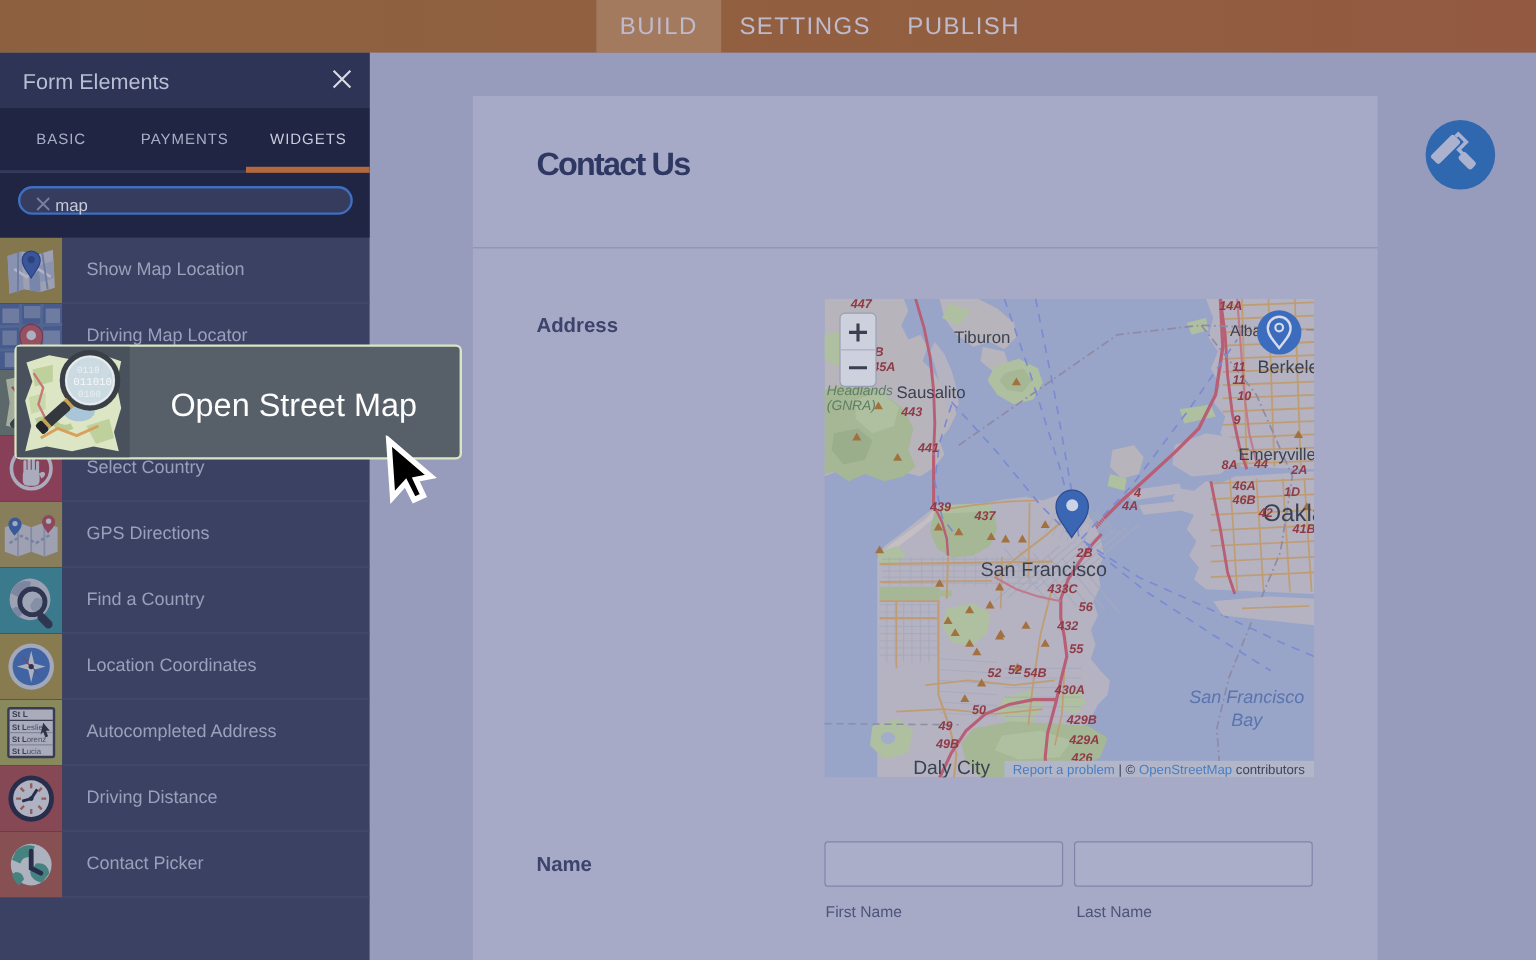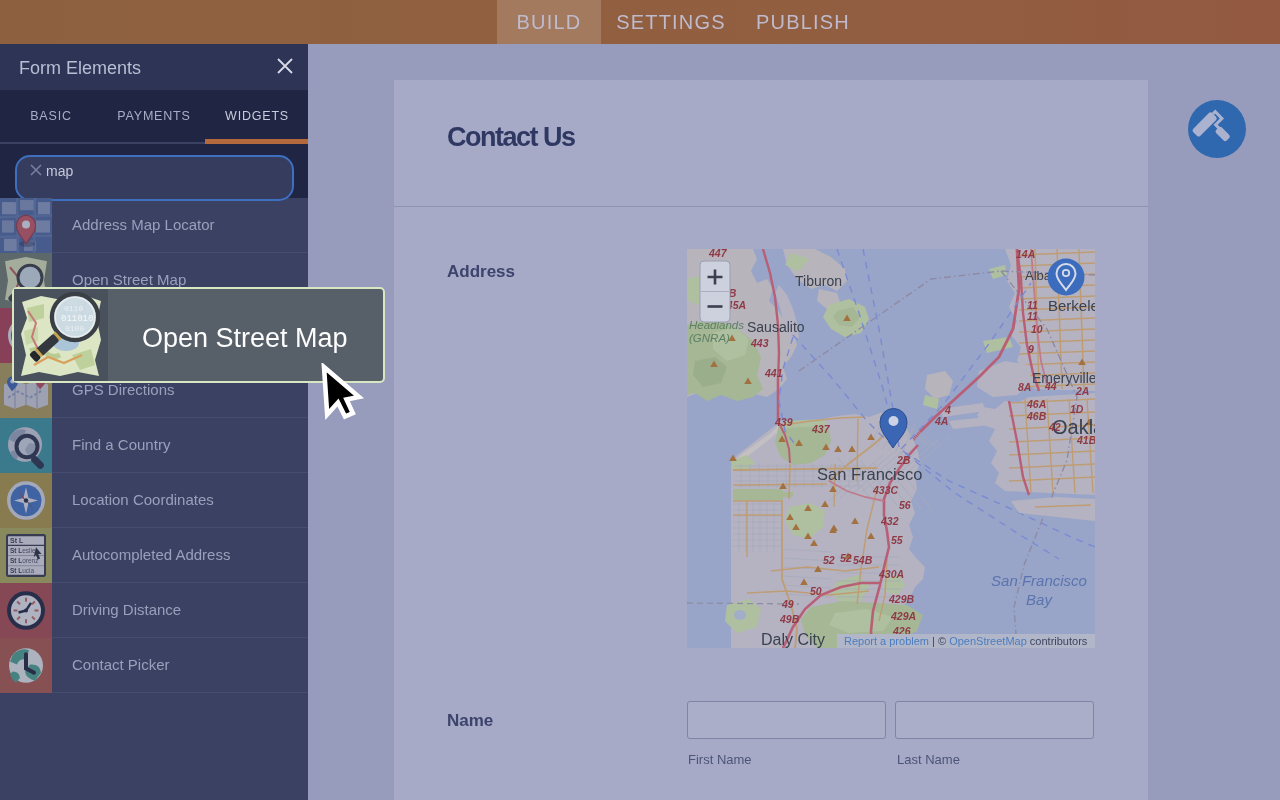--- a/index.html
+++ b/index.html
@@ -39,21 +39,21 @@
   .sb-head { position:absolute; left:0; top:0; width:308px; height:46px; background:#2d3456; }
   .sb-head .ttl { position:absolute; left:19px; top:14px; font-size:18px; color:#b9bed4; }
   .sb-close { position:absolute; right:14px; top:13px; width:18px; height:18px; }
   .sb-tabs { position:absolute; left:0; top:46px; width:308px; height:53px; background:#1f2542; border-bottom:1px solid #3a4160; }
   .sb-tab { position:absolute; top:0; height:53px; line-height:53px; font-size:12.5px; letter-spacing:0.8px; color:#a9aec6; text-align:center; }
   .sb-tab.b { left:18px; width:66px; }
   .sb-tab.p { left:116px; width:76px; }
   .sb-tab.w { left:222px; width:70px; color:#c8ccdc; }
   .sb-underline { position:absolute; left:205px; top:95px; width:103px; height:5px; background:#b4693c; z-index:3; }
   .sb-search { position:absolute; left:0; top:100px; width:308px; height:54px; background:#1f2542; }
-  .sb-pill { position:absolute; left:15px; top:11px; width:279px; height:46px; border:2px solid #3e6fc0; border-radius:15px; background:#353c5e; }
+  .sb-pill { position:absolute; left:15px; top:11px; width:279px; height:24px; border:2px solid #3e6fc0; border-radius:15px; background:#353c5e; }
   .sb-pill .x { position:absolute; left:11px; top:5px; width:16px; height:16px; }
   .sb-pill .q { position:absolute; left:29px; top:6px; font-size:14px; color:#c6cad9; }
   .rows { position:absolute; left:0; top:154px; width:308px; }
   .row { position:relative; width:308px; height:55px; border-bottom:1px solid #464c6d; }
   .row .ic { position:absolute; left:0; top:0; width:52px; height:55px; overflow:hidden; }
   .row .ic::after { content:""; position:absolute; left:0; top:0; width:52px; height:55px; background:rgba(47,54,90,0.26); }
   .row .tx { position:absolute; left:72px; top:18px; font-size:15px; color:#9aa0bc; }
 
   
   .tooltip { position:absolute; left:12px; top:287px; width:373px; height:96px;
@@ -370,35 +370,51 @@
     <div class="sb-search">
       <div class="sb-pill">
         <svg class="x" viewBox="0 0 16 16">
           <path d="M3 3 L13 13 M13 3 L3 13" stroke="#787fa0" stroke-width="1.6"></path>
         </svg>
         <div class="q">map</div>
       </div>
     </div>
     <div class="rows">
       <div class="row">
+        <div class="ic" id="ic1"><svg width="52" height="55" viewBox="0 0 52 54" preserveAspectRatio="none">
+            <rect width="52" height="54" fill="#a38d49"></rect>
+            <g transform="translate(26,28) rotate(-3)">
+              <path d="M-19 -14 L-7 -17 L7 -14 L19 -17 L19 14 L7 17 L-7 14 L-19 17 Z" fill="#c3c6d2"></path>
+              <path d="M-19 -14 L-7 -17 L-7 14 L-19 17 Z" fill="#a9b4d0"></path>
+              <path d="M-2 -16 L7 -14 L7 17 L-2 15 Z" fill="#93a3c8"></path>
+              <path d="M7 -5 L19 -8 L19 6 L7 9 Z" fill="#aab5d1"></path>
+              <path d="M-14 -3 L-4 4 L6 -2 L16 5" stroke="#dfe1e8" stroke-width="2.2" fill="none"></path>
+              <path d="M-10 -17 L-12 17 M10 -15 L13 15" stroke="#8494ba" stroke-width="1.6" fill="none"></path>
+            </g>
+            <path d="M26 33 C21.5 26 18.5 23.5 18.5 18.5 a7.5 7.5 0 1 1 15 0 c0 5 -3 7.5 -7.5 14.5 Z" fill="#3d62b4" stroke="#2a4788"></path>
+            <circle cx="26" cy="18" r="3" fill="#2a4788"></circle>
+          </svg></div>
+        <div class="tx">Show Map Location</div>
+      </div>
+      <div class="row">
         <div class="ic" id="ic2"><svg width="52" height="55" viewBox="0 0 52 54" preserveAspectRatio="none">
             <rect width="52" height="54" fill="#50689f"></rect>
             <rect x="2" y="4" width="14" height="12" fill="#8695ba"></rect>
             <rect x="20" y="2" width="14" height="10" fill="#7f8fb6"></rect>
             <rect x="38" y="4" width="12" height="12" fill="#8695ba"></rect>
             <rect x="2" y="22" width="12" height="12" fill="#7f8fb6"></rect>
             <rect x="36" y="22" width="14" height="12" fill="#8695ba"></rect>
             <rect x="4" y="40" width="14" height="12" fill="#8695ba"></rect>
             <rect x="24" y="42" width="12" height="10" fill="#7f8fb6"></rect>
             <path d="M0 19 L52 17 M17 0 L18 54 M35 0 L34 54 M0 38 L52 37" stroke="#5f77a8" stroke-width="2.5" fill="none"></path>
             <ellipse cx="27" cy="45" rx="8" ry="3" fill="rgba(30,40,70,0.35)"></ellipse>
             <path d="M26 45 C20.5 36.5 16.5 34 16.5 26.5 a9.5 9.5 0 1 1 19 0 c0 7.5 -4 10 -9.5 18.5 Z" fill="#bb5a66" stroke="#8d3a49"></path>
             <circle cx="26" cy="26" r="4" fill="#d8dae4"></circle>
           </svg></div>
-        <div class="tx">Address Map Locator</div>
+        <div class="tx">Driving Map Locator</div>
       </div>
       <div class="row">
         <div class="ic" id="ic3"><svg width="52" height="55" viewBox="0 0 52 54" preserveAspectRatio="none">
             <rect width="52" height="54" fill="#6e7a70"></rect>
             <path d="M5 8 L26 4 L47 8 L44 27 L47 46 L26 50 L5 46 L8 27 Z" fill="#cdd7b4"></path>
             <path d="M10 14 L20 26 L14 40" stroke="#b06060" stroke-width="2" fill="none"></path>
             <circle cx="30" cy="24" r="12" fill="#c3d2da" stroke="#3c4148" stroke-width="3"></circle>
             <rect x="12" y="33" width="6" height="16" rx="3" transform="rotate(45 15 41)" fill="#3c4148"></rect>
           </svg></div>
         <div class="tx">Open Street Map</div>

